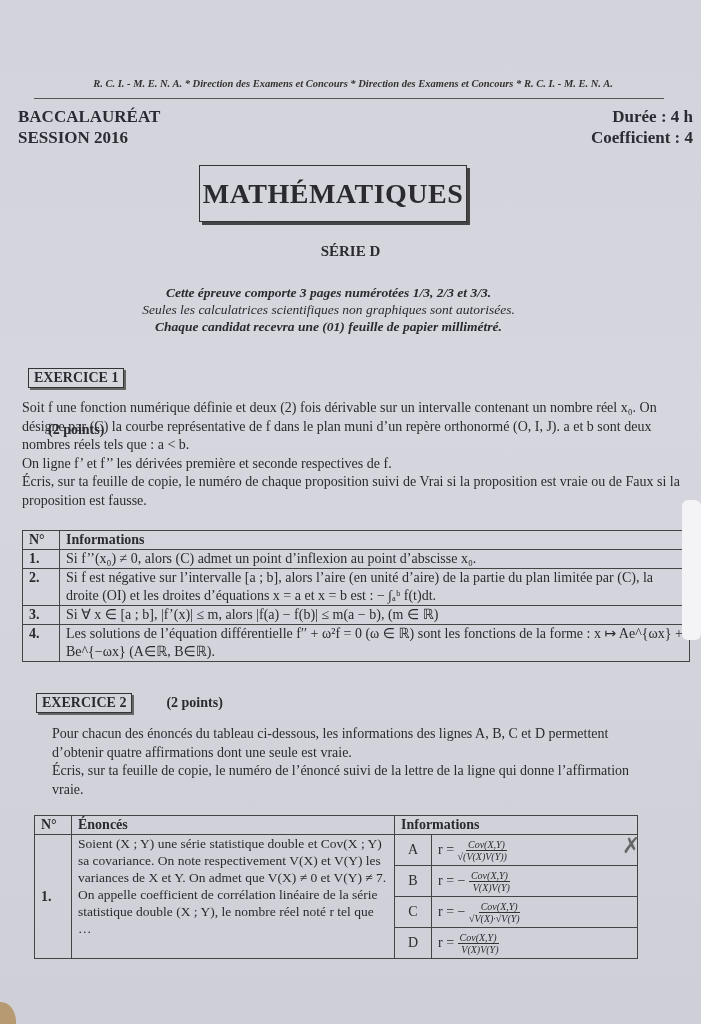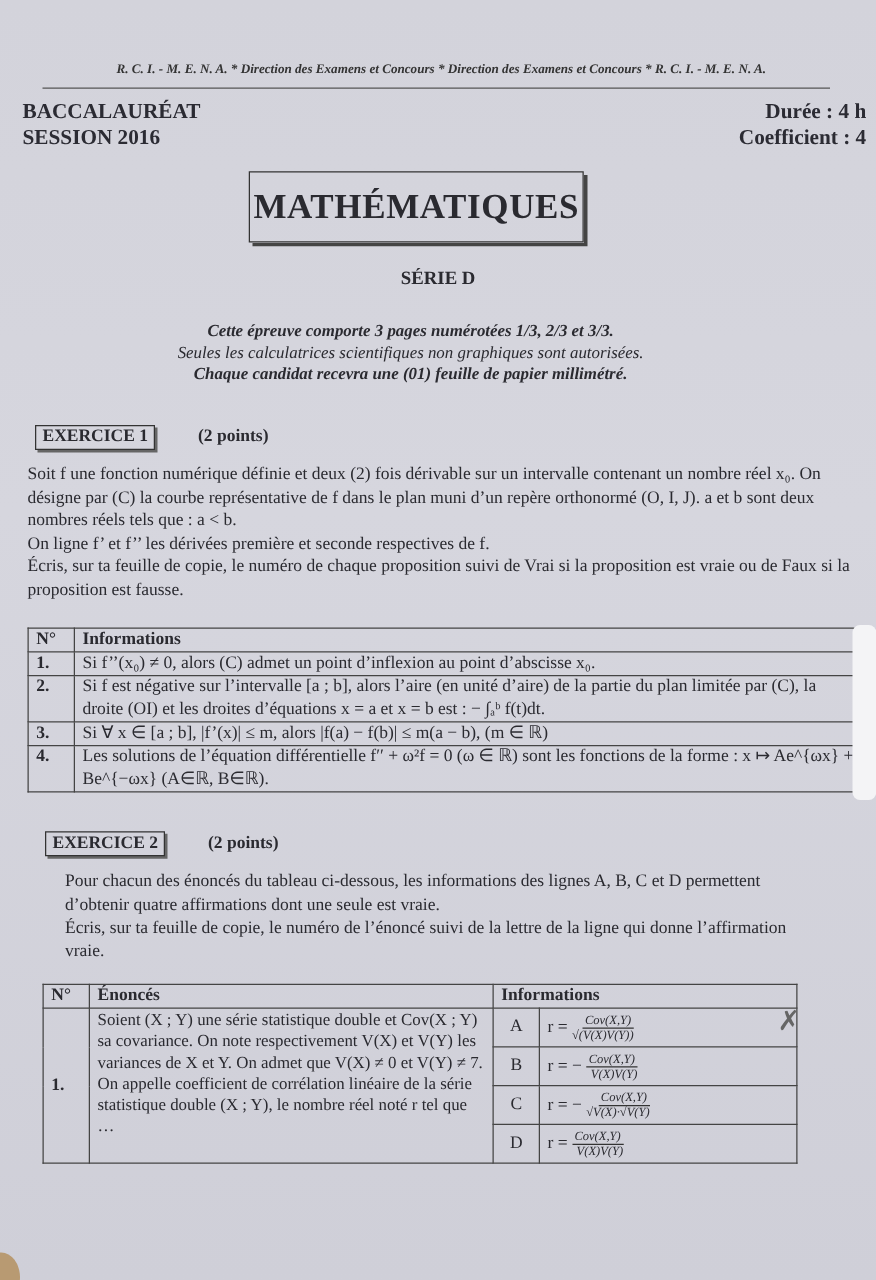--- a/index.html
+++ b/index.html
@@ -1,21 +1,21 @@
 <!DOCTYPE html>
 <html><head>
 <meta charset="utf-8">
 <style>
   html, body { margin: 0; padding: 0; }
   body {
     width: 701px; height: 1024px; overflow: hidden; position: relative;
     background: linear-gradient(180deg, #d3d3db 0%, #d6d6de 40%, #cfcfd8 100%);
     font-family: "Liberation Serif", serif; color: #2a2a30;
   }
-  .abs { position: absolute; }
+  .abs { position: absolute; margin-top: 28px; }
   .topline {
     left: 58px; top: 50px; width: 590px; text-align: center;
     font-size: 10.5px; font-style: italic; font-weight: bold; color: #333;
   }
   .topline-rule { left: 34px; top: 70px; width: 630px; height: 1px; background: #555; }
   .hdr-left { left: 18px; top: 78px; font-weight: bold; font-size: 17px; line-height: 21px; color: #2b2b33; }
   .hdr-right { right: 8px; top: 78px; font-weight: bold; font-size: 17px; line-height: 21px; text-align: right; color: #2b2b33; }
   .title-box {
     left: 199px; top: 137px; width: 266px; height: 55px;
     border: 1.5px solid #333; box-shadow: 3px 3px 0 #444;
@@ -56,21 +56,21 @@
 
 <div class="abs title-box">MATHÉMATIQUES</div>
 <div class="abs serie">SÉRIE D</div>
 
 <div class="abs intro">
   <div class="b">Cette épreuve comporte 3 pages numérotées 1/3, 2/3 et 3/3.</div>
   <div>Seules les calculatrices scientifiques non graphiques sont autorisées.</div>
   <div class="b">Chaque candidat recevra une (01) feuille de papier millimétré.</div>
 </div>
 
-<div class="abs ex-head" style="left:28px; top:340px;">
+<div class="abs ex-head" style="left:28px; top:340px;flex-direction:column;">
   <span class="ex-box">EXERCICE 1</span>
   <span class="ex-pts">(2 points)</span>
 </div>
 
 <div class="abs para" style="left:22px; top:371px; width:668px;">
   <div>Soit f une fonction numérique définie et deux (2) fois dérivable sur un intervalle contenant un nombre réel x₀. On désigne par (C) la courbe représentative de f dans le plan muni d’un repère orthonormé (O, I, J). a et b sont deux nombres réels tels que : a &lt; b.</div>
   <div>On ligne f’ et f’’ les dérivées première et seconde respectives de f.</div>
   <div>Écris, sur ta feuille de copie, le numéro de chaque proposition suivi de Vrai si la proposition est vraie ou de Faux si la proposition est fausse.</div>
 </div>
 

